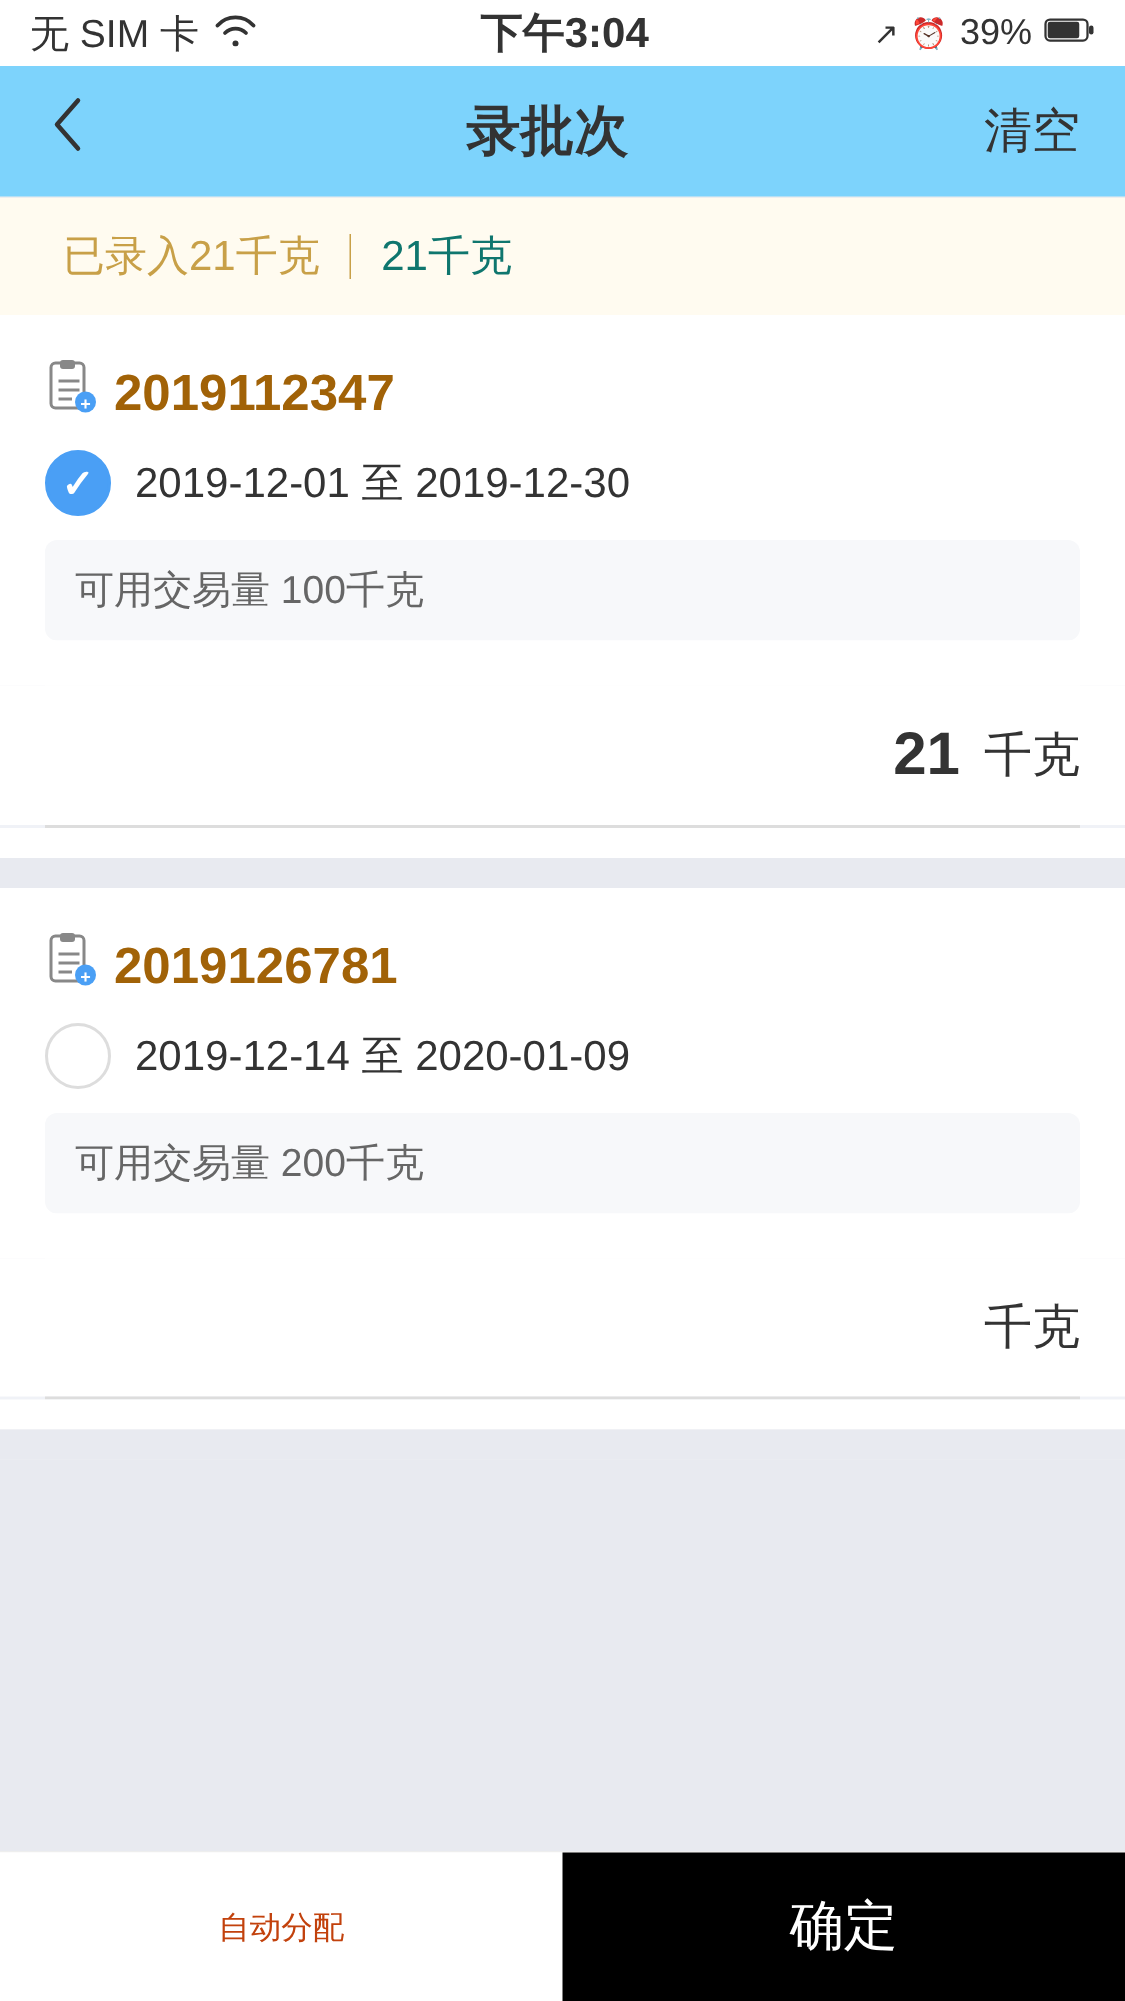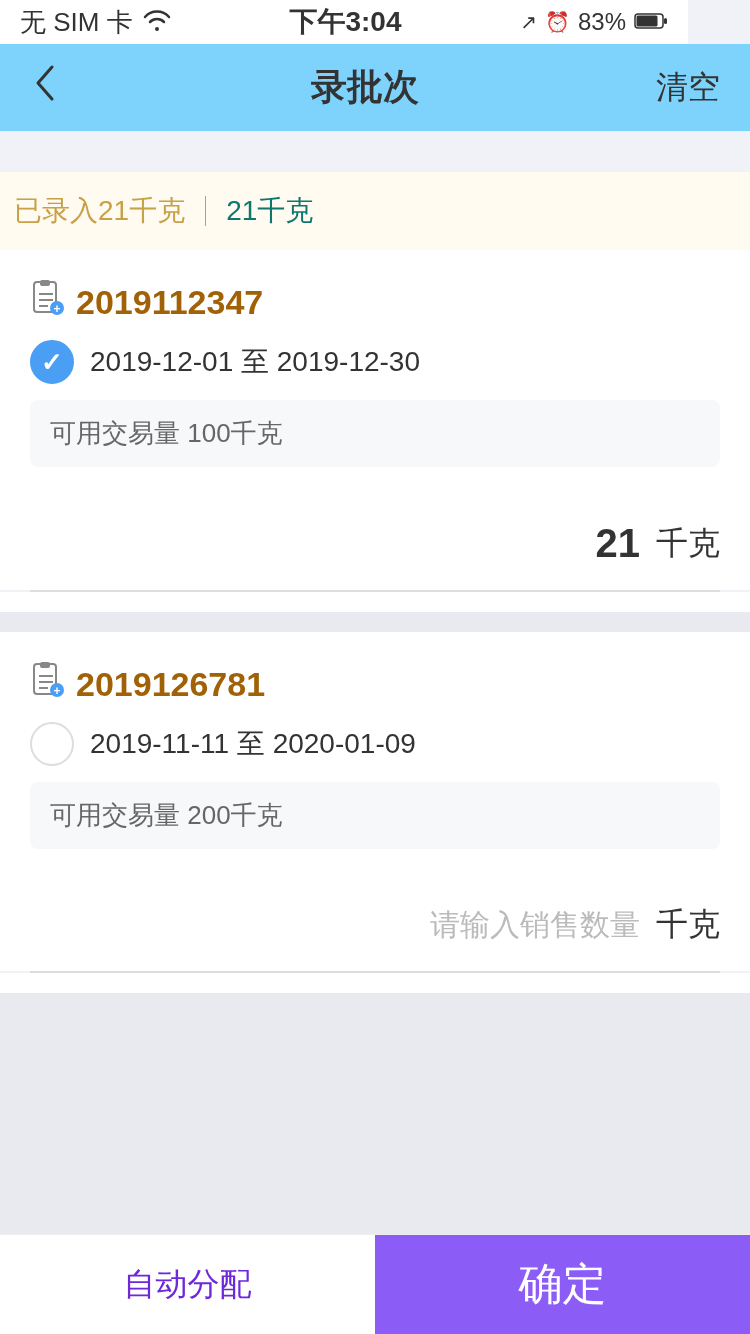--- a/index.html
+++ b/index.html
@@ -9,21 +9,21 @@
       min-height: 1334px;
       font-family: -apple-system, "PingFang SC", "Helvetica Neue", Arial, sans-serif;
       background: #f0f2f7;
       font-size: 28px;
       color: #333;
       overflow-x: hidden;
     }
 
     
     .status-bar {
-      width: 688px;
+      width: 750px;
       height: 44px;
       background: #fff;
       display: flex;
       align-items: center;
       justify-content: space-between;
       padding: 0 20px;
       font-size: 26px;
       font-weight: 500;
     }
     .status-left {
@@ -69,25 +69,24 @@
       color: #333;
       cursor: pointer;
       width: 80px;
       text-align: right;
     }
 
     
     .info-banner {
       width: 750px;
       background: #fffbf0;
-      padding: 20px 14px;
+      padding: 20px 42px;
       display: flex;
       align-items: center;
       gap: 0;
-      margin-top: 40px;
     }
     .info-text-1 {
       font-size: 28px;
       color: #c8a048;
       font-weight: 500;
     }
     .info-divider {
       width: 1px;
       height: 30px;
       background: #c8a048;
@@ -225,34 +224,34 @@
       height: 100px;
       display: flex;
       background: #fff;
       border-top: 1px solid #eee;
     }
     .btn-auto {
       flex: 1;
       display: flex;
       align-items: center;
       justify-content: center;
-      font-size: 32px;
-      color: #6d28d9;
+      font-size: 21px;
+      color: #c2410c;
       background: #fff;
       cursor: pointer;
       border: none;
     }
     .btn-confirm {
       flex: 1;
       display: flex;
       align-items: center;
       justify-content: center;
-      font-size: 44px;
+      font-size: 36px;
       color: #fff;
-      background: #8b5cf6;
+      background: #000000;
       cursor: pointer;
       border: none;
     }
 
     .item-padding {
       height: 30px;
       background: #fff;
     }
   </style>
 </head>
@@ -266,21 +265,21 @@
         <path d="M14 18a2 2 0 1 1 0 4 2 2 0 0 1 0-4z" fill="#333"></path>
         <path d="M7 13a9.9 9.9 0 0 1 14 0" stroke="#333" stroke-width="2.5" stroke-linecap="round" fill="none"></path>
         <path d="M2 8a16 16 0 0 1 24 0" stroke="#333" stroke-width="2.5" stroke-linecap="round" fill="none"></path>
       </svg>
     </span>
   </div>
   <div class="status-center">下午3:04</div>
   <div class="status-right">
     <span style="font-size:20px;">↗</span>
     <span style="font-size:20px;">⏰</span>
-    <span>83%</span>
+    <span>39%</span>
     <span>
       <svg width="34" height="18" viewBox="0 0 34 18">
         <rect x="1" y="2" width="28" height="14" rx="3" ry="3" fill="none" stroke="#333" stroke-width="1.5"></rect>
         <rect x="2.5" y="3.5" width="21" height="11" rx="1.5" fill="#333"></rect>
         <rect x="30" y="6" width="3" height="6" rx="1.5" fill="#333"></rect>
       </svg>
     </span>
   </div>
 </div>
 
@@ -344,30 +343,29 @@
         <line x1="9" y1="20" x2="23" y2="20" stroke="#888" stroke-width="2"></line>
         <line x1="9" y1="26" x2="18" y2="26" stroke="#888" stroke-width="2"></line>
         <circle cx="27" cy="28" r="7" fill="#4a9ff5"></circle>
         <text x="27" y="33" text-anchor="middle" font-size="12" fill="white" font-weight="bold">+</text>
       </svg>
     </span>
     <span class="batch-id">2019126781</span>
   </div>
   <div class="batch-date-row">
     <div class="radio-circle"></div>
-    <span class="batch-date">2019-11-11 至 2020-01-09</span>
+    <span class="batch-date">2019-12-14 至 2020-01-09</span>
   </div>
   <div class="batch-qty-box">
     <span class="batch-qty-label">可用交易量 200千克</span>
   </div>
   <div class="item-padding"></div>
 </div>
 
 <div class="input-row-2" style="background:#fff;">
-  <span class="qty-input-placeholder">请输入销售数量</span>
   <span class="qty-unit-2">千克</span>
 </div>
 <div class="divider-line"></div>
 <div style="height:20px;background:#fff;"></div>
 
 <div class="section-separator"></div>
 <div class="empty-area"></div>
 
 <div class="bottom-bar">
   <button class="btn-auto">自动分配</button>

